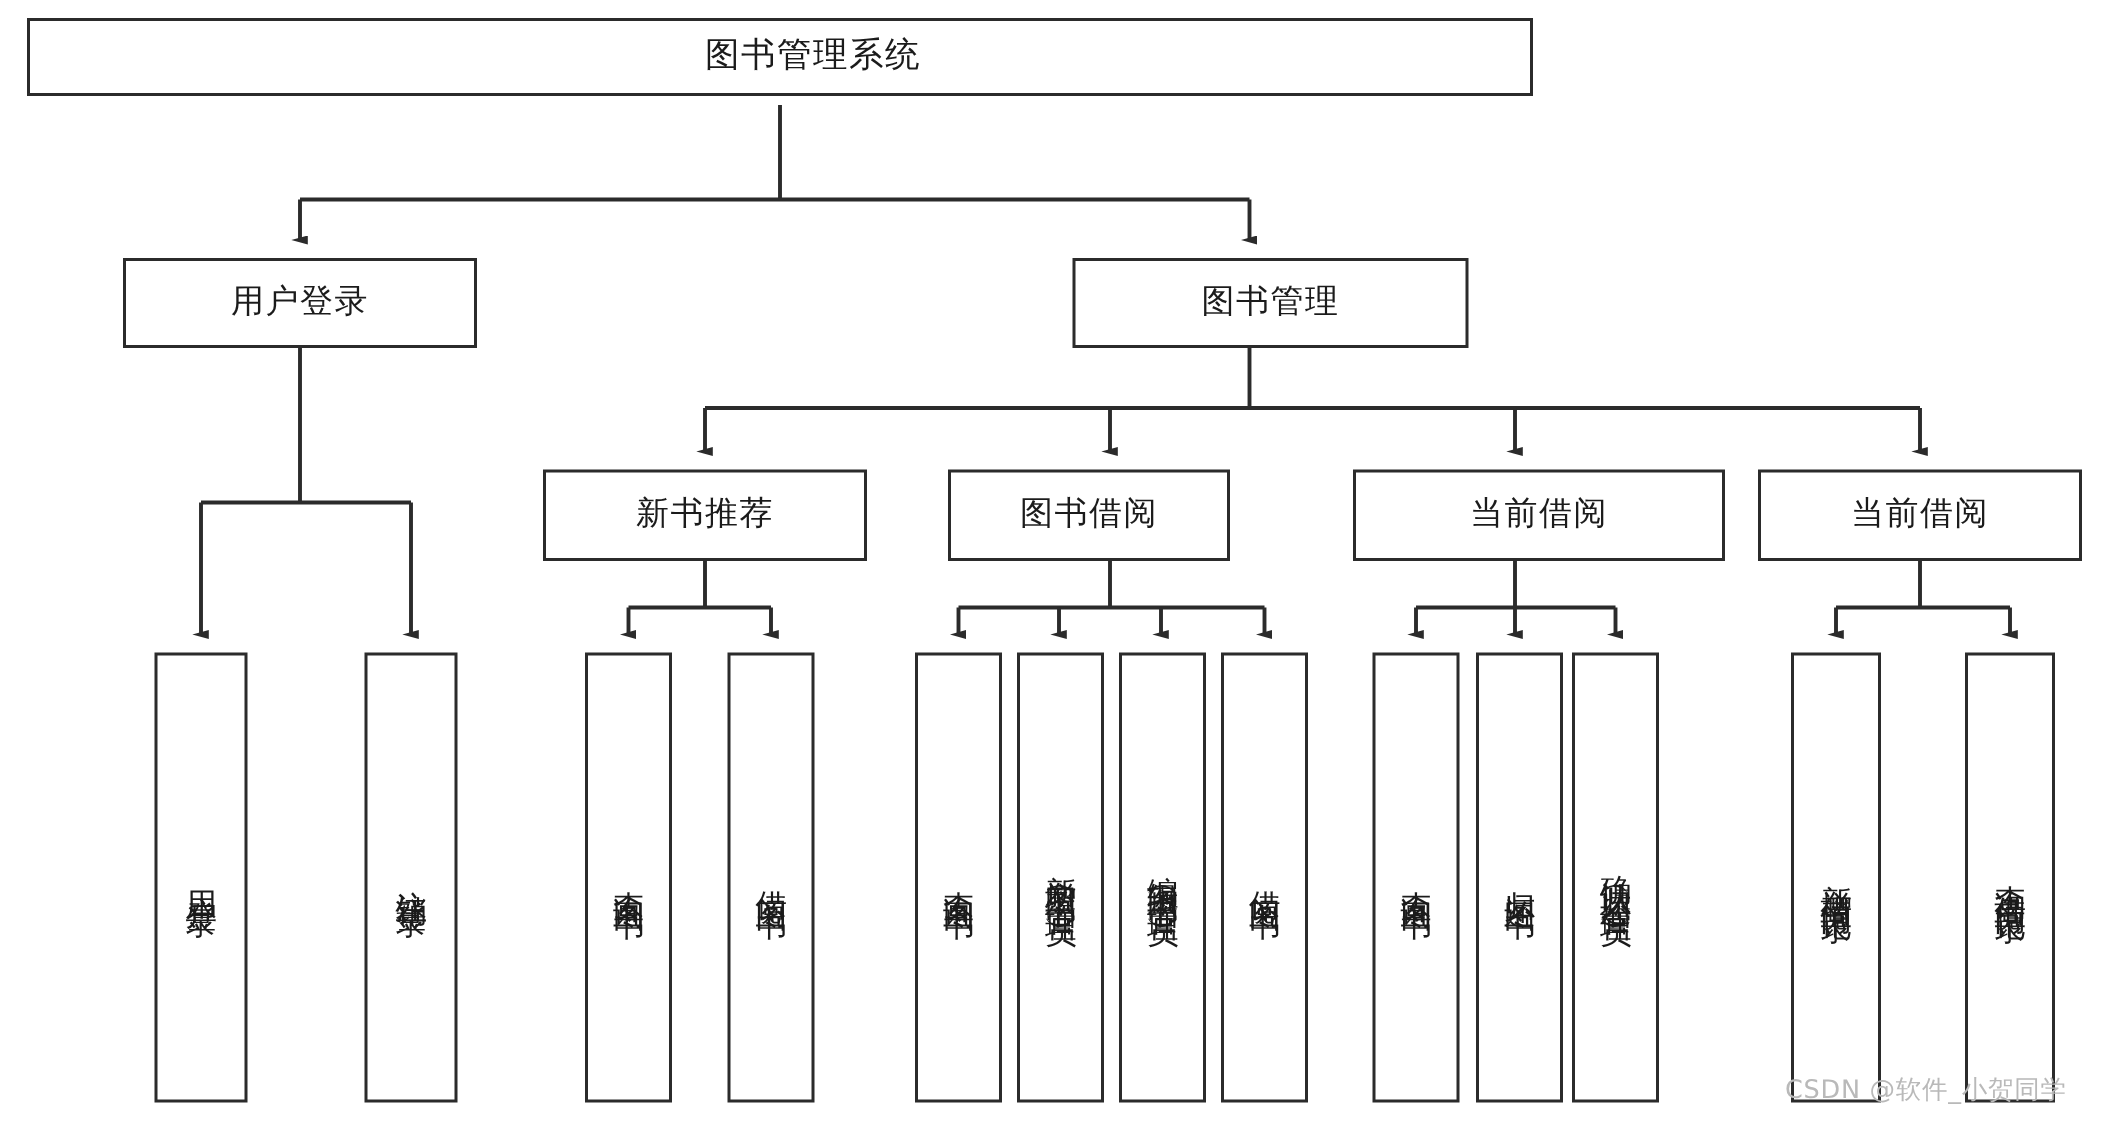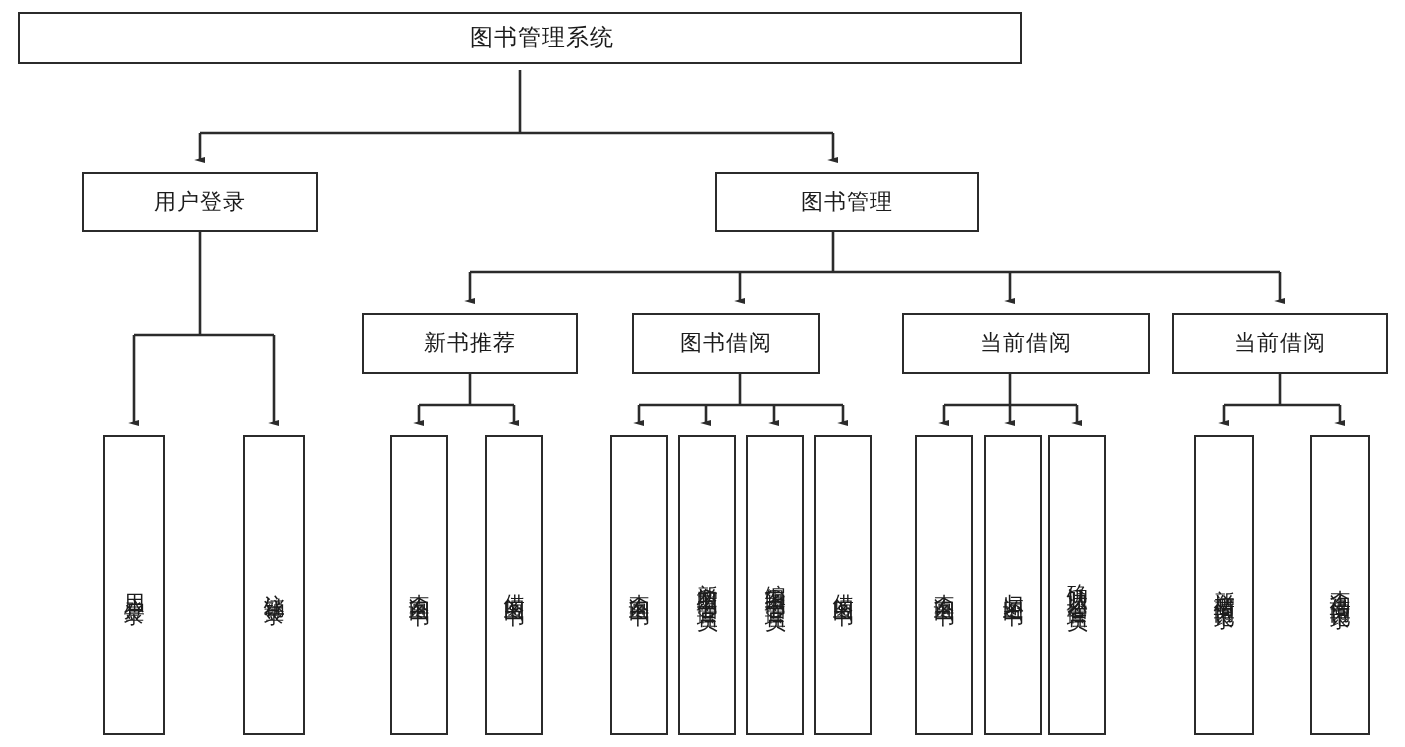--- a/index.html
+++ b/index.html
@@ -164,14 +164,15 @@
     <span class="vlabel">确认归还（管理员）</span>
   </div>
 
   <div class="node vert" style="left:1194px;top:435px;width:60px;height:300px;">
     <span class="vlabel">新增借阅记录</span>
   </div>
   <div class="node vert" style="left:1310px;top:435px;width:60px;height:300px;">
     <span class="vlabel">查询借阅记录</span>
   </div>
 
+  <div class="watermark" style="left:1190px;top:715px;">CSDN @软件_小贺同学</div>
 
 </div>
 
 </body></html>

